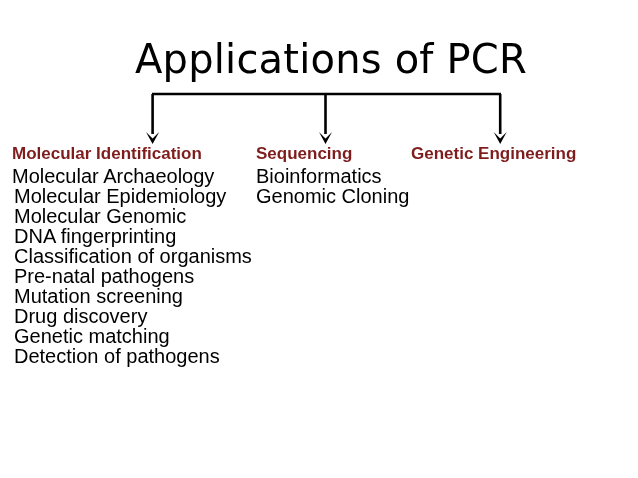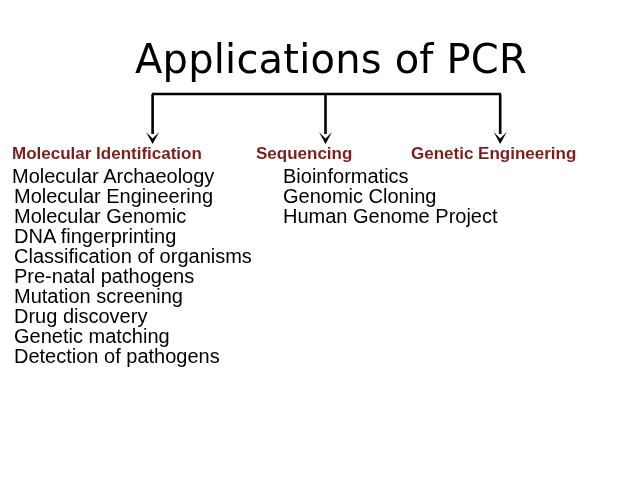--- a/index.html
+++ b/index.html
@@ -75,21 +75,21 @@
     white-space: nowrap;
   }
 
   
   #col-1 { left: 12px; }
   #col-1 .col-list li { padding-left: 2px; }
   #col-1 .col-list li:first-child { padding-left: 0px; }
 
   
   #col-2 { left: 256px; }
-  #col-2 .col-list li { padding-left: 0px; margin-left: 27px; }
+  #col-2 .col-list li { padding-left: 0px; }
 
   
   #col-3 { left: 411px; }
   #col-3 .col-list li { padding-left: 0px; }
   #col-3 .col-list li:first-child { padding-left: 2px; }
 </style>
 </head>
 <body>
 
 <div id="slide">
@@ -112,38 +112,37 @@
       <polygon points="146,132 152.6,144 159.2,132 152.6,138.5"></polygon>
       <polygon points="319,132 325.5,144 332,132 325.5,138.5"></polygon>
       <polygon points="493.7,132 500.2,144 506.7,132 500.2,138.5"></polygon>
     </g>
   </svg>
 
   <div class="column" id="col-1">
     <div class="col-heading">Molecular Identification</div>
     <ul class="col-list">
       <li>Molecular Archaeology</li>
-      <li>Molecular Engineering</li>
+      <li>Molecular Epidemiology</li>
       <li>Molecular Genomic</li>
       <li>DNA fingerprinting</li>
       <li>Classification of organisms</li>
       <li>Pre-natal pathogens</li>
       <li>Mutation screening</li>
       <li>Drug discovery</li>
       <li>Genetic matching</li>
       <li>Detection of pathogens</li>
     </ul>
   </div>
 
   <div class="column" id="col-2">
     <div class="col-heading">Sequencing</div>
     <ul class="col-list">
       <li>Bioinformatics</li>
       <li>Genomic Cloning</li>
-      <li>Human Genome Project</li>
     </ul>
   </div>
 
   <div class="column" id="col-3">
     <div class="col-heading">Genetic Engineering</div>
   </div>
 
 </div>
 
 </body></html>

